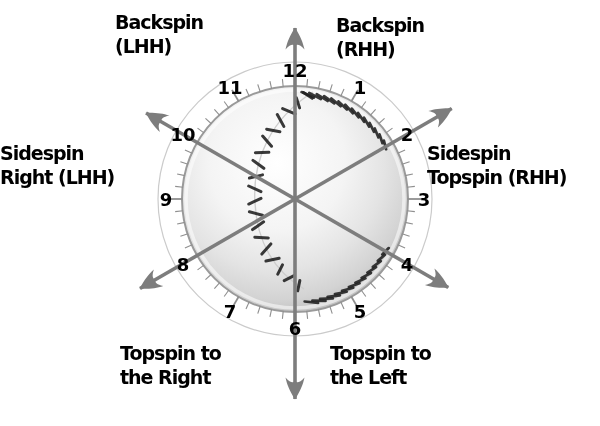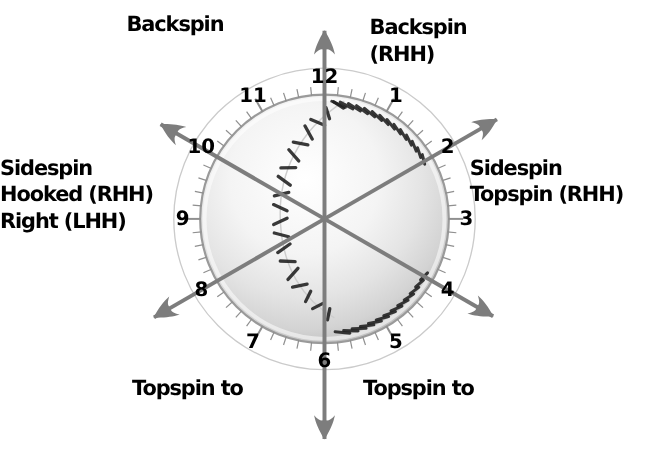--- a/index.html
+++ b/index.html
@@ -170,33 +170,35 @@
       <text class="num" x="183" y="264">8</text>
       <text class="num" x="166" y="199">9</text>
       <text class="num" x="183" y="134">10</text>
       <text class="num" x="230" y="87">11</text>
       <text class="num" x="295" y="70">12</text>
     </g>
   </svg>
 
   <div class="lbl" style="left:115px;top:10px;width:160px">
     <div>Backspin</div>
+    <div>(LHH)</div>
   </div>
   <div class="lbl" style="left:336px;top:13px;width:160px">
     <div>Backspin</div>
     <div>(RHH)</div>
   </div>
   <div class="lbl" style="left:0px;top:141px;width:162px">
     <div>Sidespin</div>
-    <div>Hooked (RHH)</div>
     <div>Right (LHH)</div>
   </div>
   <div class="lbl" style="left:427px;top:141px;width:168px">
     <div>Sidespin</div>
     <div>Topspin (RHH)</div>
   </div>
   <div class="lbl" style="left:120px;top:341px;width:160px">
     <div>Topspin to</div>
+    <div>the Right</div>
   </div>
   <div class="lbl" style="left:330px;top:341px;width:160px">
     <div>Topspin to</div>
+    <div>the Left</div>
   </div>
 </div>
 
 </body></html>

